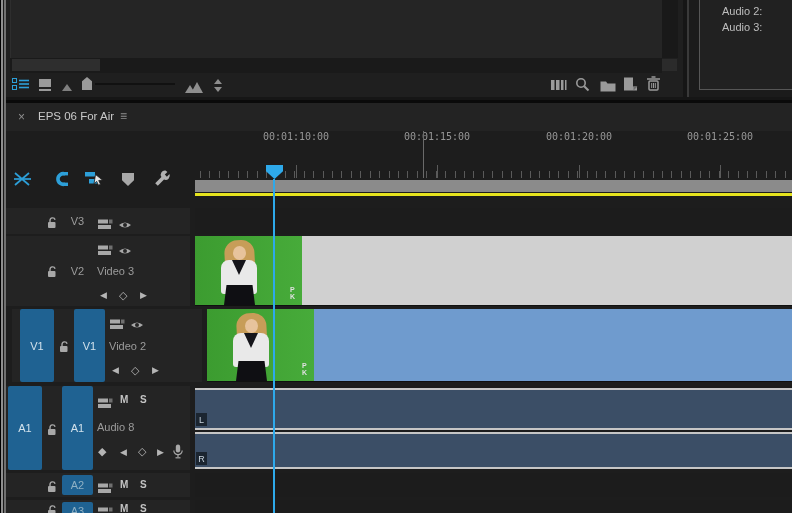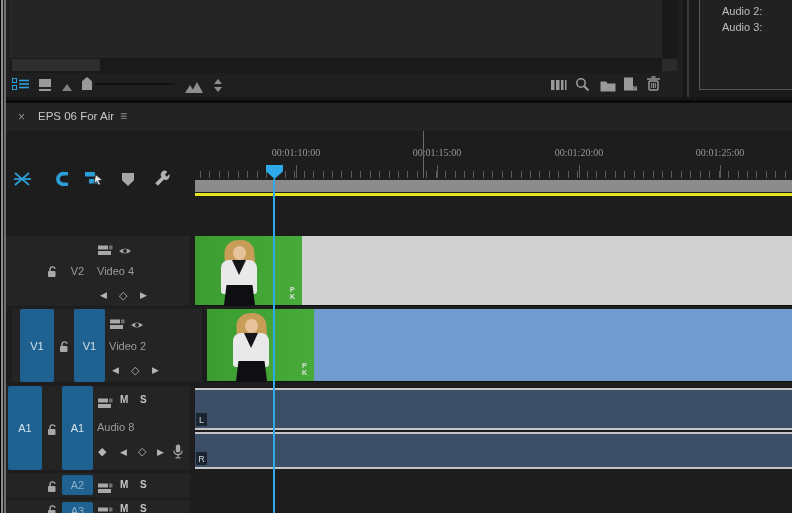--- a/index.html
+++ b/index.html
@@ -29,21 +29,21 @@
   .tabbar{left:0;top:0;width:792px;height:28px;background:#232323;}
   .tab-close{position:absolute;left:18px;top:7px;color:#8f8f8f;font-size:12px;cursor:default;}
   .tab-title{position:absolute;left:38px;top:7px;color:#c9c9c9;font-size:11.5px;text-align:right;}
   .tab-menu{position:absolute;left:120px;top:6px;color:#8f8f8f;font-size:12px;}
   .tcode{position:absolute;left:17px;top:31px;color:#3ca6e8;font-size:15px;letter-spacing:0.5px;}
 
   
   .ticon{position:absolute;}
 
   
-  .ruler-label{position:absolute;top:44px;transform:translateX(-50%);color:#979797;font-size:10px;white-space:nowrap;font-family:Liberation Serif, serif;}
+  .ruler-label{position:absolute;top:28px;transform:translateX(-50%);color:#979797;font-size:10px;white-space:nowrap;}
   .tick{position:absolute;background:#5a5a5a;width:1px;}
   .workbar{left:195px;top:77px;width:597px;height:12px;background:#8b8b8b;}
   .yline{left:195px;top:90px;width:597px;height:3px;background:#e6e41e;}
   .editline{left:423px;top:28px;width:1px;height:47px;background:#6a6a6a;}
 
   
   .row{position:absolute;left:0;width:792px;}
   .hdr{position:absolute;left:0;top:0;width:190px;height:100%;background:#242424;}
   .cnt{position:absolute;left:195px;top:0;width:597px;height:100%;background:#1c1c1c;}
   .tid-text{position:absolute;left:62px;width:31px;text-align:center;color:#9c9c9c;font-size:11px;}
@@ -282,20 +282,45 @@
           <div class="tick" style="left: 756px; top: 68px; height: 7px;"></div>
           <div class="tick" style="left: 766px; top: 68px; height: 7px;"></div>
           <div class="tick" style="left: 775px; top: 68px; height: 7px;"></div>
           <div class="tick" style="left: 785px; top: 68px; height: 7px;"></div>
         </div>
       <div class="abs editline"></div>
     </div>
     <div class="abs workbar"></div>
     <div class="abs yline"></div>
 
+    <div class="row" style="top:105px;height:26px;">
+      <div class="hdr">
+        <span class="lockw" style="top:7px;">
+          <svg width="12" height="13">
+              <path d="M4 6 V4.4 a2.6 2.6 0 0 1 5.1 -0.6" fill="none" stroke="#a8a8a8" stroke-width="1.4"></path>
+              <rect x="2" y="6" width="7.5" height="6" rx="1" fill="#a8a8a8"></rect>
+            </svg>
+        </span>
+        <span class="tid-text" style="top:7px;">V3</span>
+        <span class="abs" style="left:98px;top:8px;">
+          <svg width="15" height="11">
+              <rect x="0" y="0.5" width="10" height="4" fill="#a8a8a8"></rect>
+              <rect x="0" y="6" width="13" height="4" fill="#a8a8a8"></rect>
+              <rect x="11" y="0.5" width="3.5" height="4" fill="#6f6f6f"></rect>
+            </svg>
+        </span>
+        <span class="abs" style="left:118px;top:8px;">
+          <svg width="14" height="10">
+              <path d="M1 5 Q7 0 13 5 Q7 10 1 5Z" fill="#a8a8a8"></path>
+              <circle cx="7" cy="5" r="2" fill="#262626"></circle>
+            </svg>
+        </span>
+      </div>
+      <div class="cnt"></div>
+    </div>
 
     <div class="row" style="top:133px;height:70px;">
       <div class="hdr">
         <span class="abs" style="left:98px;top:6px;">
           <svg width="15" height="11">
               <rect x="0" y="0.5" width="10" height="4" fill="#a8a8a8"></rect>
               <rect x="0" y="6" width="13" height="4" fill="#a8a8a8"></rect>
               <rect x="11" y="0.5" width="3.5" height="4" fill="#6f6f6f"></rect>
             </svg>
         </span>
@@ -305,21 +330,21 @@
               <circle cx="7" cy="5" r="2" fill="#262626"></circle>
             </svg>
         </span>
         <span class="lockw" style="top:28px;">
           <svg width="12" height="13">
               <path d="M4 6 V4.4 a2.6 2.6 0 0 1 5.1 -0.6" fill="none" stroke="#a8a8a8" stroke-width="1.4"></path>
               <rect x="2" y="6" width="7.5" height="6" rx="1" fill="#a8a8a8"></rect>
             </svg>
         </span>
         <span class="tid-text" style="top:29px;">V2</span>
-        <span class="tname" style="left:97px;top:29px;">Video 4</span>
+        <span class="tname" style="left:97px;top:29px;">Video 3</span>
         <span class="navg" style="left:100px;top:54px;">◀</span>
         <span class="navg" style="left:119px;top:54px;font-size:11px;">◇</span>
         <span class="navg" style="left:140px;top:54px;">▶</span>
       </div>
       <div class="cnt">
         <div class="clip-gray">
           <div class="thumb">
             <div class="hair"></div>
             <div class="face"></div>
             <div class="torso"></div>

